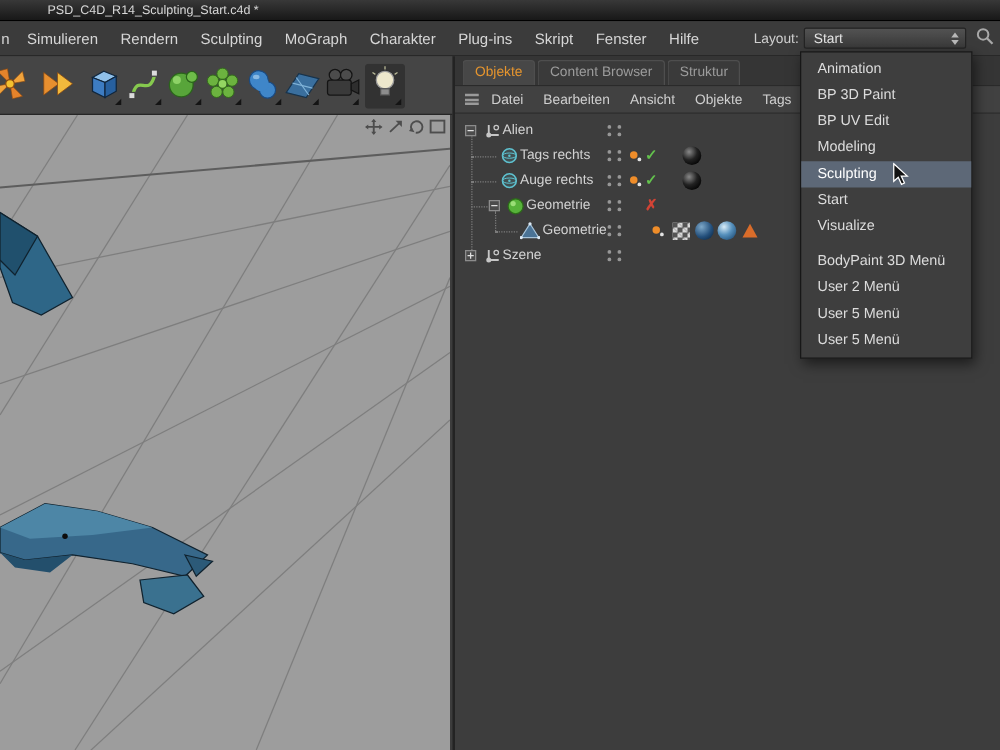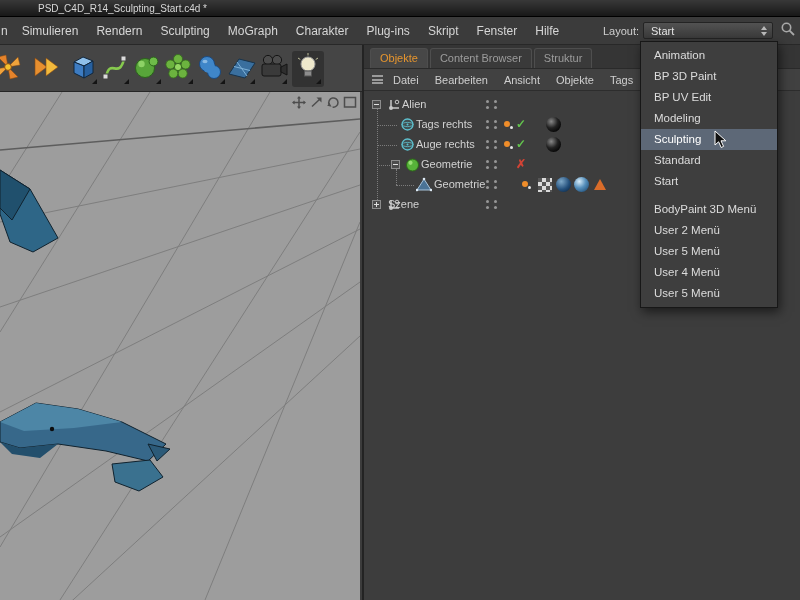--- a/index.html
+++ b/index.html
@@ -377,40 +377,39 @@
             <span class="h"></span>
             <span class="v"></span>
           </span>
         <span class="obj-icon" style="left:22px;">
           <svg width="15" height="15">
               <polyline points="5,3 5,11 13,11" fill="none" stroke="#c6c6c6" stroke-width="1.5"></polyline>
               <circle cx="5" cy="11" r="2" fill="#c6c6c6"></circle>
               <circle cx="11" cy="5" r="1.8" fill="none" stroke="#c6c6c6"></circle>
             </svg>
         </span>
-        <span class="lbl" style="left:24px;">Szene</span>
+        <span class="lbl" style="left:38px;">Szene</span>
         <span class="vdots" style="left:122px;"></span>
         <span class="vdots" style="left:130px;"></span>
       </div>
     </div>
   </div>
 
   <div class="lmenu">
     <div class="lm-item">Animation</div>
     <div class="lm-item">BP 3D Paint</div>
     <div class="lm-item">BP UV Edit</div>
     <div class="lm-item">Modeling</div>
     <div class="lm-item hl">Sculpting</div>
-    <div class="lm-item">Standard</div>
     <div class="lm-item">Start</div>
+    <div class="lm-item">Visualize</div>
     <div class="lm-gap"></div>
     <div class="lm-item">BodyPaint 3D Menü</div>
     <div class="lm-item">User 2 Menü</div>
     <div class="lm-item">User 5 Menü</div>
-    <div class="lm-item">User 4 Menü</div>
     <div class="lm-item">User 5 Menü</div>
   </div>
 
   <span class="cursor">
     <svg width="14" height="20">
         <polygon points="1,1 1,15 4.6,11.8 7.2,17.5 9.6,16.4 7,10.8 11.8,10.8" fill="#111" stroke="#fff" stroke-width="1"></polygon>
       </svg>
   </span>
 
 </div>

